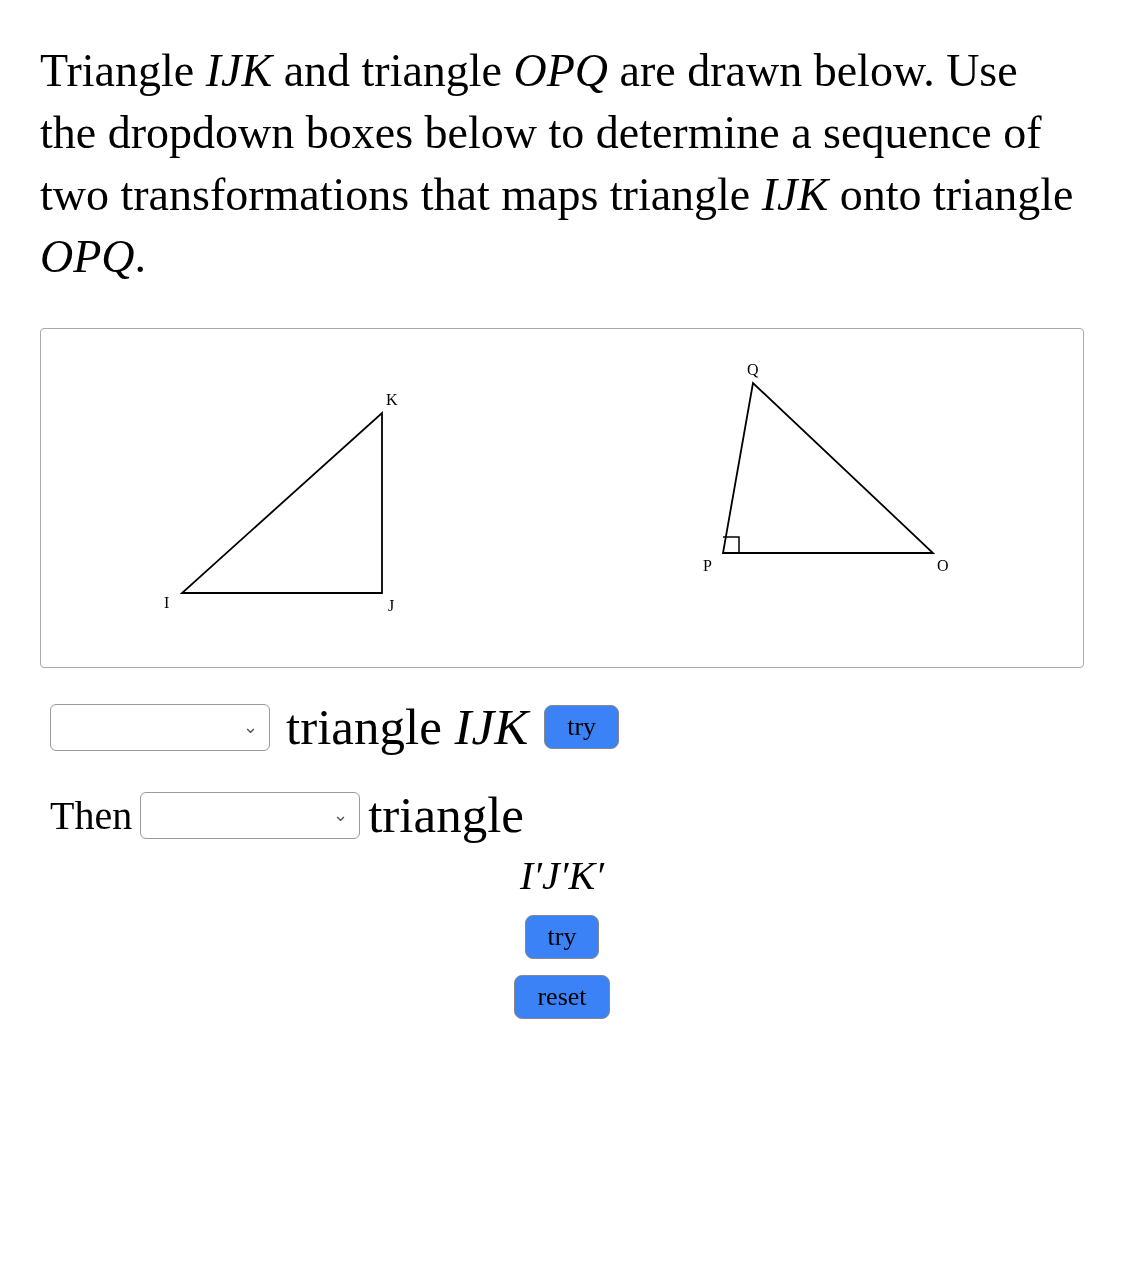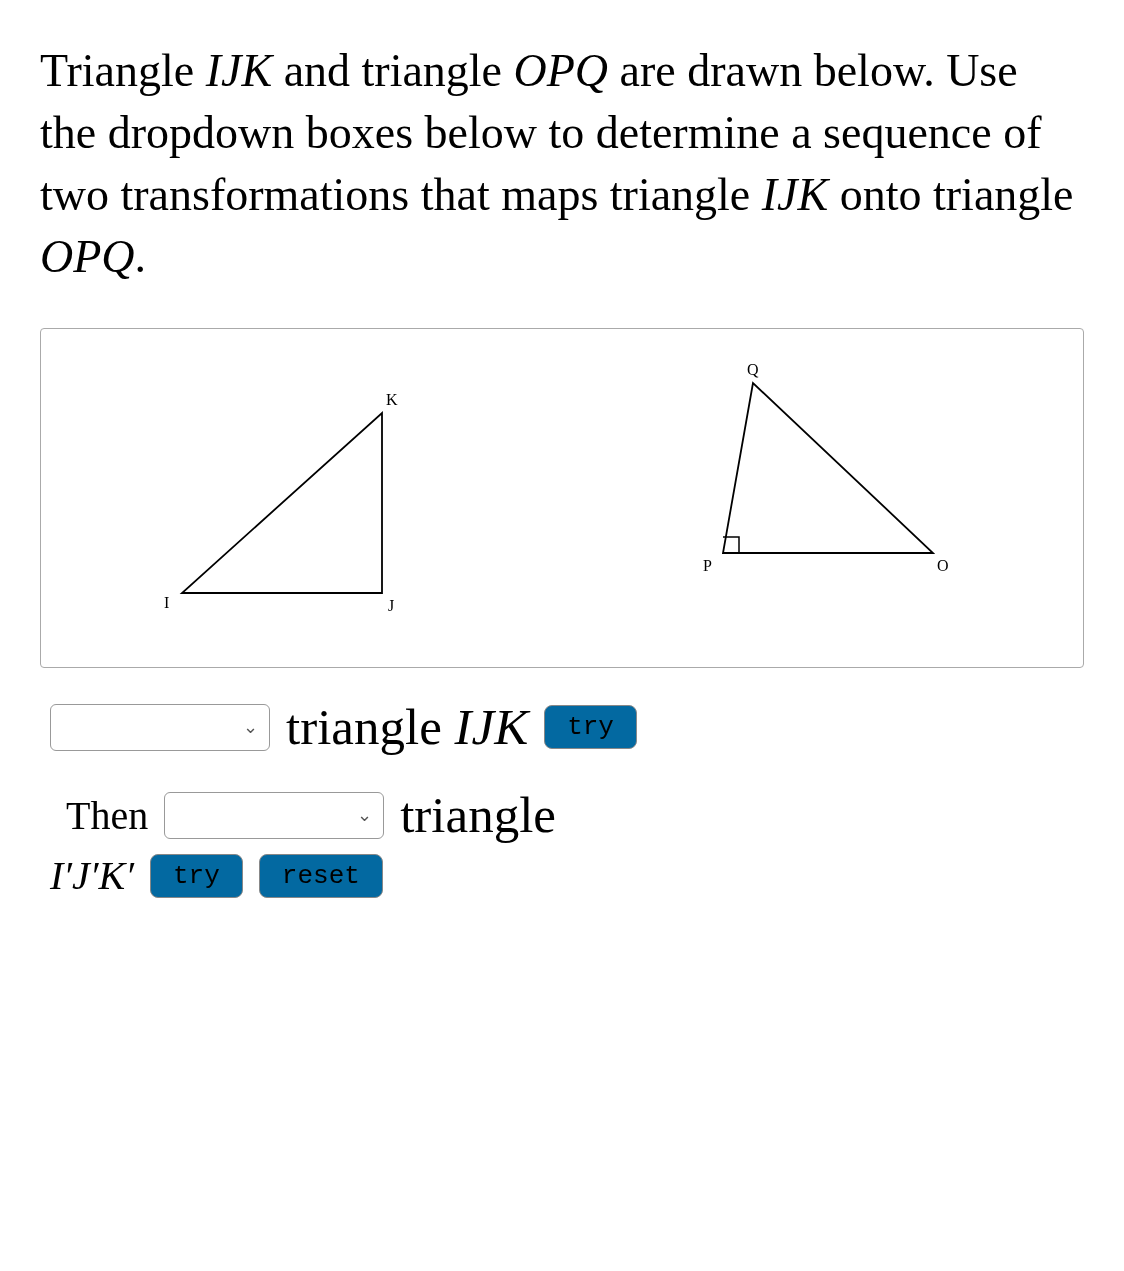--- a/index.html
+++ b/index.html
@@ -46,29 +46,29 @@
     .row1 {
       display: flex;
       align-items: center;
       gap: 16px;
       margin-bottom: 30px;
     }
 
     .row2-line1 {
       display: flex;
       align-items: center;
+      gap: 8px;
+      margin-bottom: 8px;
+    }
+
+    .row2-line2 {
+      display: flex;
+      align-items: center;
       gap: 16px;
-      margin-bottom: 8px;
-      margin-left: 16px;
-    }
-
-    .row2-line2 {
-      display: flex;
-      align-items: center;
-      gap: 16px;
+      flex-direction: column;
     }
 
     .dropdown-wrapper {
       position: relative;
       display: inline-flex;
       align-items: center;
     }
 
     select {
       appearance: none;
@@ -104,23 +104,23 @@
     .label-italic {
       font-size: 40px;
       font-style: italic;
       color: #000;
       white-space: nowrap;
     }
 
     .try-btn, .reset-btn {
       border: 1.5px solid #888;
       border-radius: 8px;
-      background: #0369a1;
+      background: #3b82f6;
       font-size: 26px;
-      font-family: Liberation Mono, monospace;
+      font-family: Liberation Serif, serif;
       padding: 6px 22px;
       cursor: pointer;
       color: #000;
     }
 
     .then-text {
       font-size: 40px;
       color: #000;
     }
   </style>

